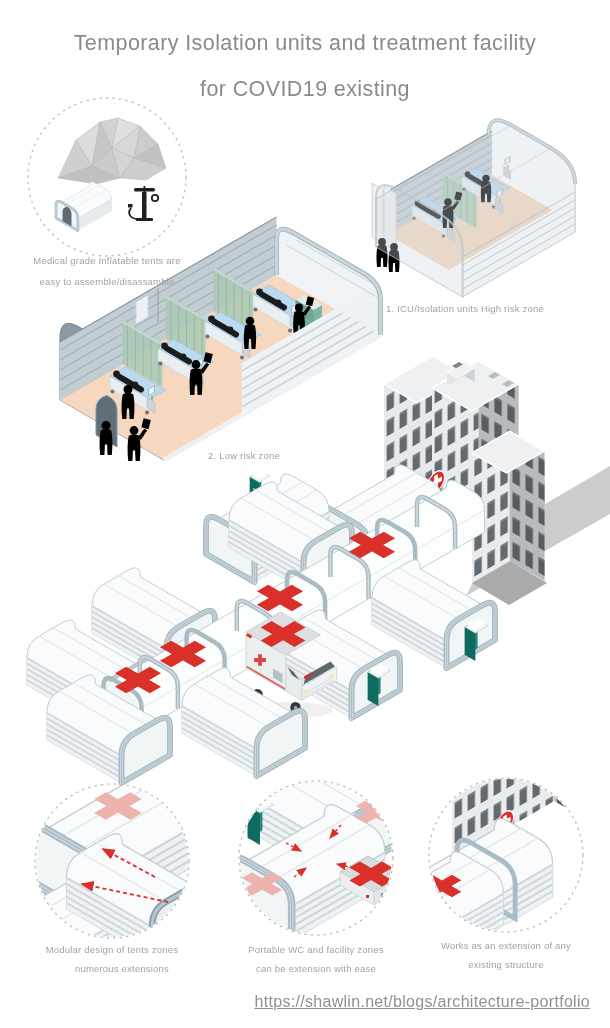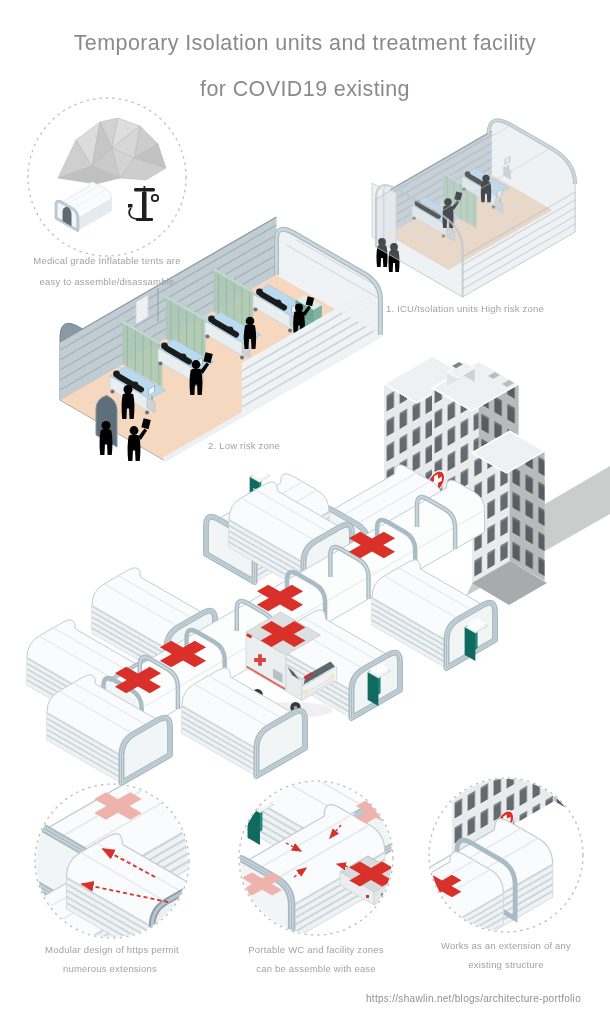--- a/index.html
+++ b/index.html
@@ -1,21 +1,21 @@
 <!DOCTYPE html>
 <html><head>
 <meta charset="utf-8">
 <style>
   html,body{margin:0;padding:0;background:#ffffff;}
   #page{position:relative;width:610px;height:1028px;background:#ffffff;overflow:hidden;
         font-family:"Liberation Sans", sans-serif;}
   svg{position:absolute;left:0;top:0;}
   .txt{position:absolute;color:#a2a2a2;font-size:9.5px;letter-spacing:.2px;text-align:center;line-height:12px;}
   .title-line{position:absolute;left:0;right:0;text-align:center;color:#8a8a8a;font-size:21.5px;letter-spacing:.4px;}
-  .url{position:absolute;right:29px;top:993px;color:#909090;font-size:10px;letter-spacing:.3px;}
+  .url{position:absolute;right:20px;top:993px;color:#909090;font-size:16px;letter-spacing:.3px;text-decoration:underline;}
 </style>
 </head>
 <body>
 
 <div id="page">
 
 <svg width="610" height="1028" viewBox="0 0 610 1028">
 <defs>
   <path id="plusShape" d="M-4.2,-13 H4.2 V-4.2 H13 V4.2 H4.2 V13 H-4.2 V4.2 H-13 V-4.2 H-4.2 Z"></path>
   <path id="capA" d="M0,0 L48.5,28 L48.5,0 Q48.5,-14 36.4,-21 L12.1,-35 Q0,-42 0,-28 Z"></path>
@@ -392,26 +392,26 @@
 </svg>
 
 <div class="title-line" style="top:31px">Temporary Isolation units and treatment facility</div>
 <div class="title-line" style="top:77px">for COVID19 existing</div>
 
 <div class="txt" style="left:-3px;top:255px;width:220px">Medical grade Inflatable tents are</div>
 <div class="txt" style="left:-3px;top:276px;width:220px">easy to assemble/disassamble</div>
 
 <div class="txt" style="left:345px;top:303px;width:240px">1. ICU/Isolation units High risk zone</div>
 
-<div class="txt" style="left:144px;top:440px;width:200px">2. Low risk zone</div>
-
-<div class="txt" style="left:2px;top:944px;width:220px">Modular design of https permit</div>
-<div class="txt" style="left:0;top:963px;width:220px">numerous extensions</div>
+<div class="txt" style="left:144px;top:450px;width:200px">2. Low risk zone</div>
+
+<div class="txt" style="left:2px;top:944px;width:220px">Modular design of tents zones</div>
+<div class="txt" style="left:12px;top:963px;width:220px">numerous extensions</div>
 
 <div class="txt" style="left:206px;top:944px;width:220px">Portable WC and facility zones</div>
-<div class="txt" style="left:206px;top:963px;width:220px">can be assemble with ease</div>
+<div class="txt" style="left:206px;top:963px;width:220px">can be extension with ease</div>
 
 <div class="txt" style="left:396px;top:940px;width:220px">Works as an extension of any</div>
 <div class="txt" style="left:396px;top:959px;width:220px">existing structure</div>
 
 <div class="url">https://shawlin.net/blogs/architecture-portfolio</div>
 
 </div>
 
 </body></html>

